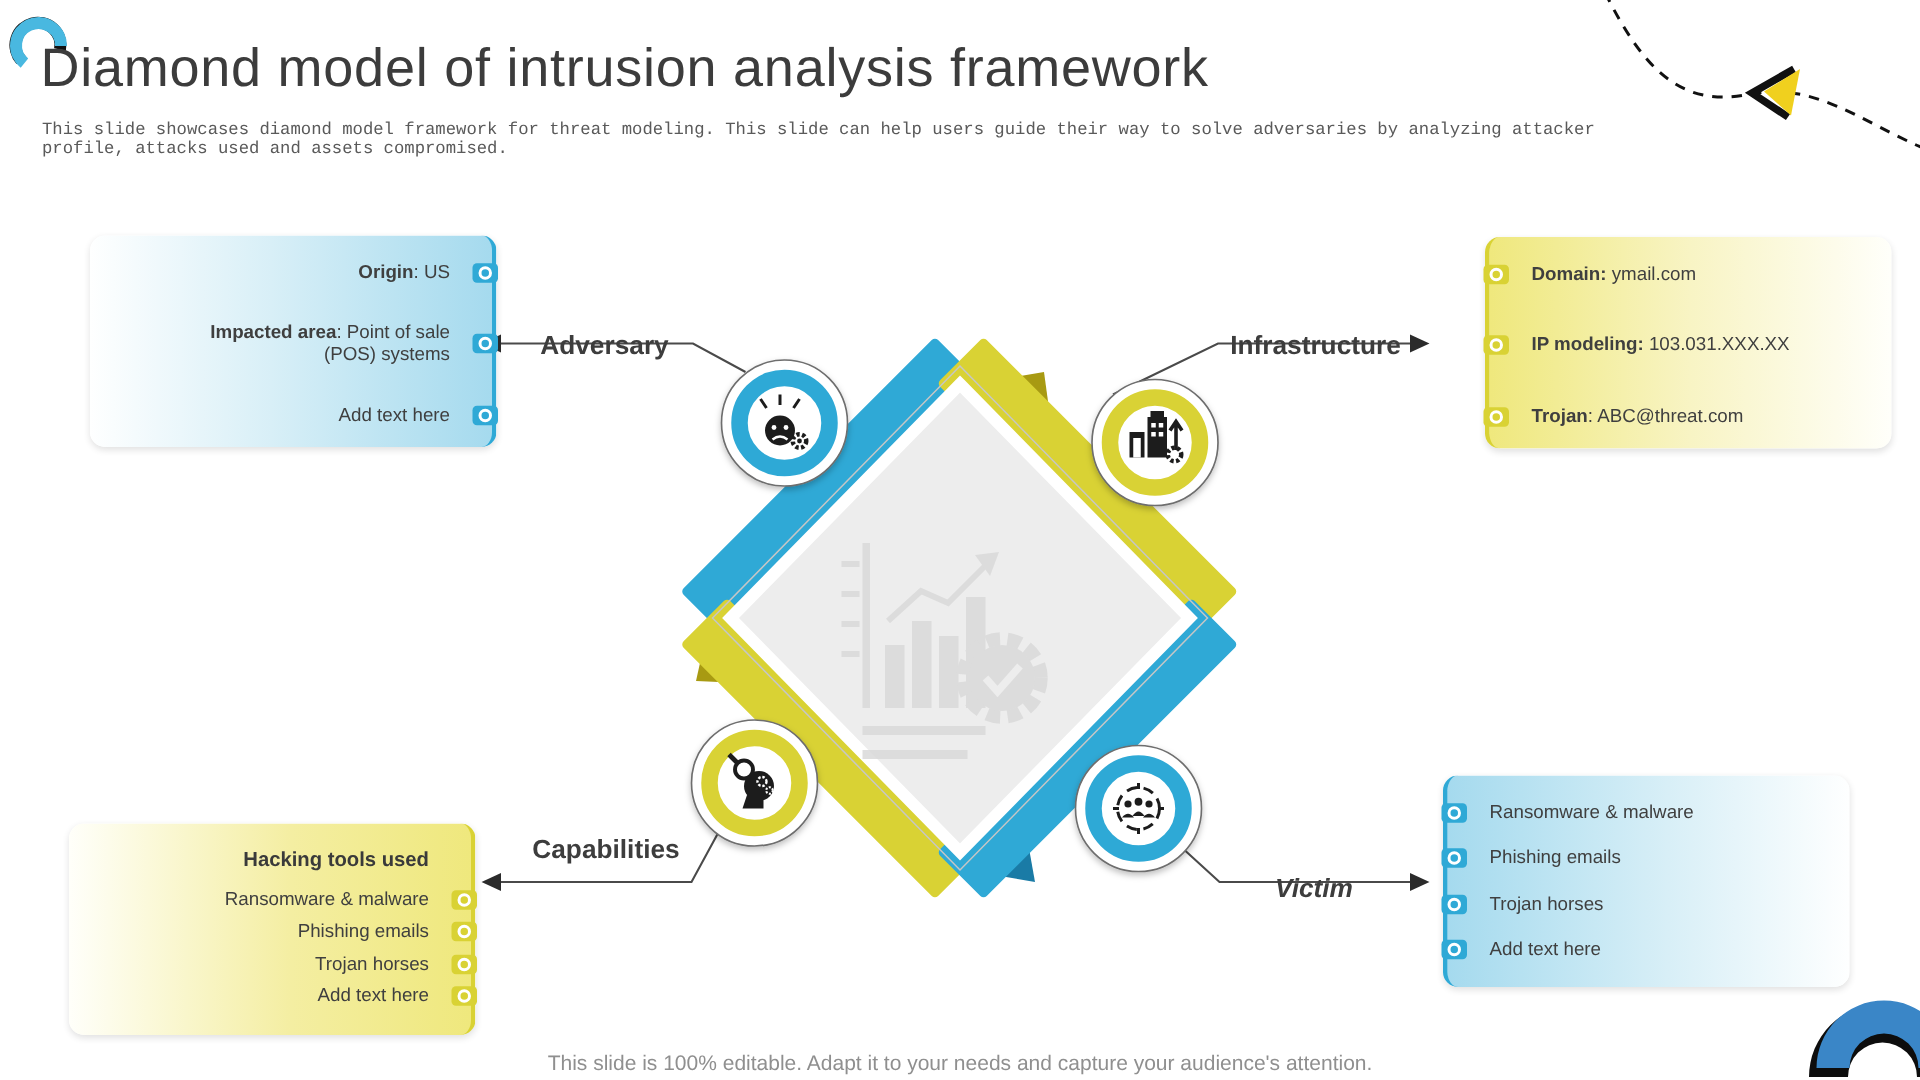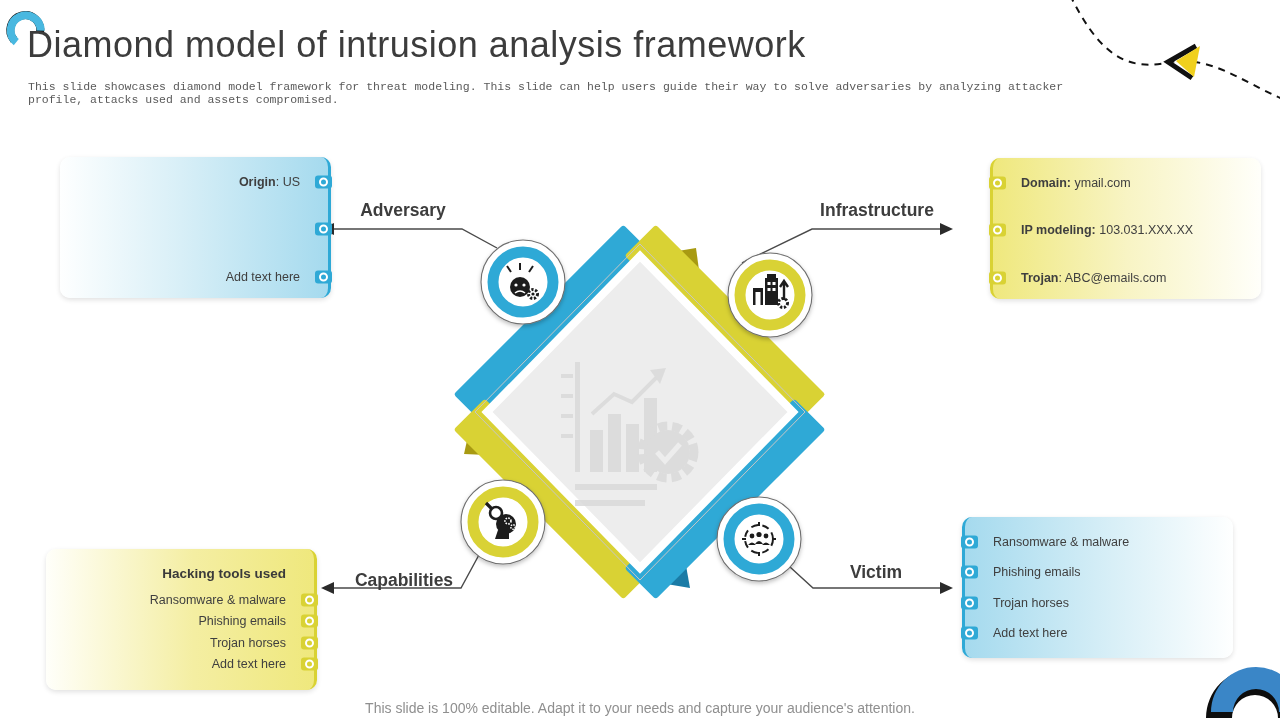--- a/index.html
+++ b/index.html
@@ -45,25 +45,25 @@
   .row.r{right:28px;} .row.l{left:28px;}
   .row b{font-weight:bold;}
   .box-header{position:absolute;transform:translateY(-50%);right:28px;font-size:13.5px;font-weight:bold;color:#3a3a3a;width:220px;}
   .tab{position:absolute;width:17px;height:13px;border-radius:3px;transform:translateY(-50%);
        display:flex;align-items:center;justify-content:center;}
   .tab.blue{background:var(--accent_blue);}
   .tab.yellow{background:var(--accent_yellow);}
   .tab.edge-r{right:-4px;} .tab.edge-l{left:-4px;}
   .donut{width:5px;height:5px;border:2px solid #fff;border-radius:50%;}
 
-  .node-label{position:absolute;font-size:17.5px;font-weight:bold;color:#3d3d3d;text-align:center;width:150px;}
+  .node-label{position:absolute;font-size:17.5px;font-weight:bold;color:#3d3d3d;text-align:center;width:150px;margin-top:20px;}
   #label-adversary{left:328px;top:200px;}
   #label-infrastructure{left:802px;top:200px;}
-  #label-capabilities{left:329px;top:570px;}
-  #label-victim{left:801px;top:562px;}
+  #label-capabilities{left:329px;top:536px;}
+  #label-victim{left:801px;top:562px;font-style:italic;}
 </style>
 </head>
 <body>
 
 <svg id="diagram" viewBox="0 0 1280 720">
   <defs>
     <filter id="ds" x="-30%" y="-30%" width="160%" height="160%">
       <feDropShadow dx="0" dy="2" stdDeviation="2" flood-opacity="0.25"></feDropShadow>
     </filter>
   </defs>
@@ -202,36 +202,37 @@
 <div id="title" class="abs">Diamond model of intrusion analysis framework</div>
 <div id="subtitle" class="abs">This slide showcases diamond model framework for threat modeling. This slide can help users guide their way to solve adversaries by analyzing attacker profile, attacks used and assets compromised.</div>
 
 <div id="label-adversary" class="node-label">Adversary</div>
 <div id="label-infrastructure" class="node-label">Infrastructure</div>
 <div id="label-capabilities" class="node-label">Capabilities</div>
 <div id="label-victim" class="node-label">Victim</div>
 
 <div id="box-adversary" class="box">
   <div class="row r" style="top:25px"><b>Origin</b><span>: US</span></div>
+  <div class="row r" style="top:72px;width:190px"><b>Impacted area</b><span>: Point of sale (POS) systems</span></div>
   <div class="row r" style="top:120px"><span>Add text here</span></div>
   <span class="tab blue edge-r" style="top:25px">
       <span class="donut"></span>
     </span>
   <span class="tab blue edge-r" style="top:72px">
       <span class="donut"></span>
     </span>
   <span class="tab blue edge-r" style="top:120px">
       <span class="donut"></span>
     </span>
 </div>
 
 <div id="box-infrastructure" class="box">
   <div class="row l" style="top:25px"><b>Domain:</b><span> ymail.com</span></div>
   <div class="row l" style="top:72px"><b>IP modeling:</b><span> 103.031.XXX.XX</span></div>
-  <div class="row l" style="top:120px"><b>Trojan</b><span>: ABC@emails.com</span></div>
+  <div class="row l" style="top:120px"><b>Trojan</b><span>: ABC@threat.com</span></div>
   <span class="tab yellow edge-l" style="top:25px">
       <span class="donut"></span>
     </span>
   <span class="tab yellow edge-l" style="top:72px">
       <span class="donut"></span>
     </span>
   <span class="tab yellow edge-l" style="top:120px">
       <span class="donut"></span>
     </span>
 </div>

